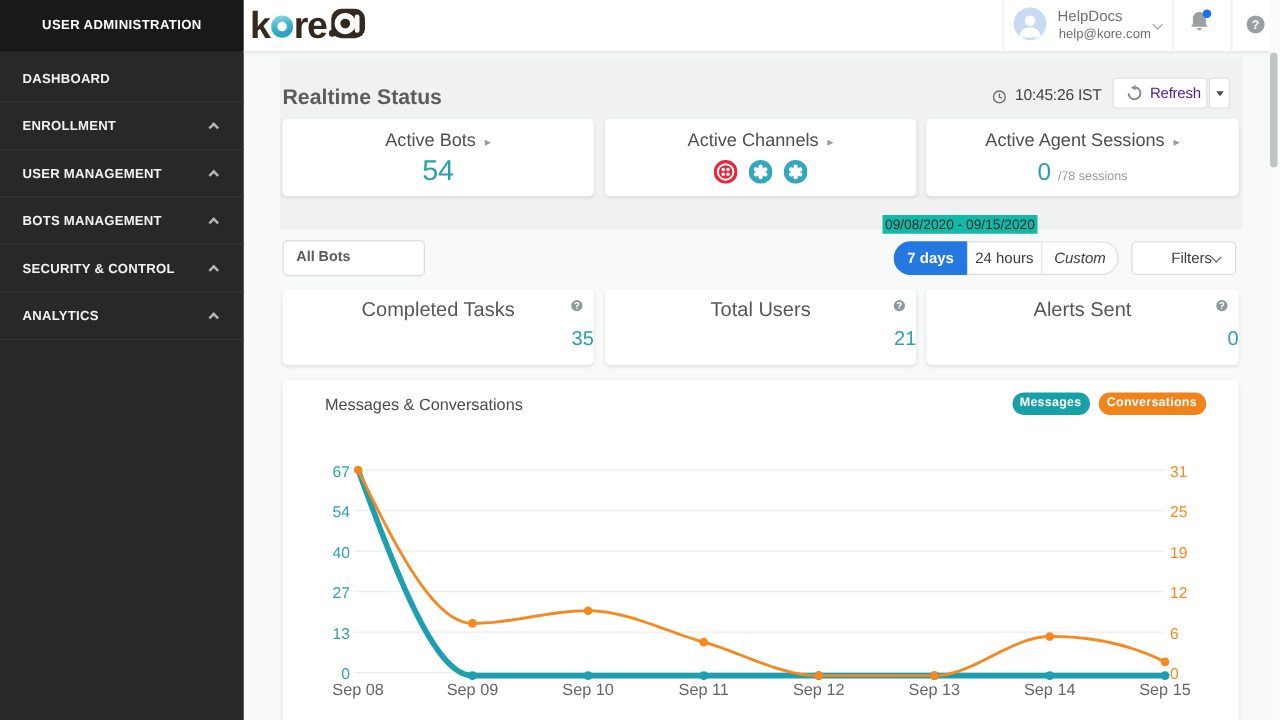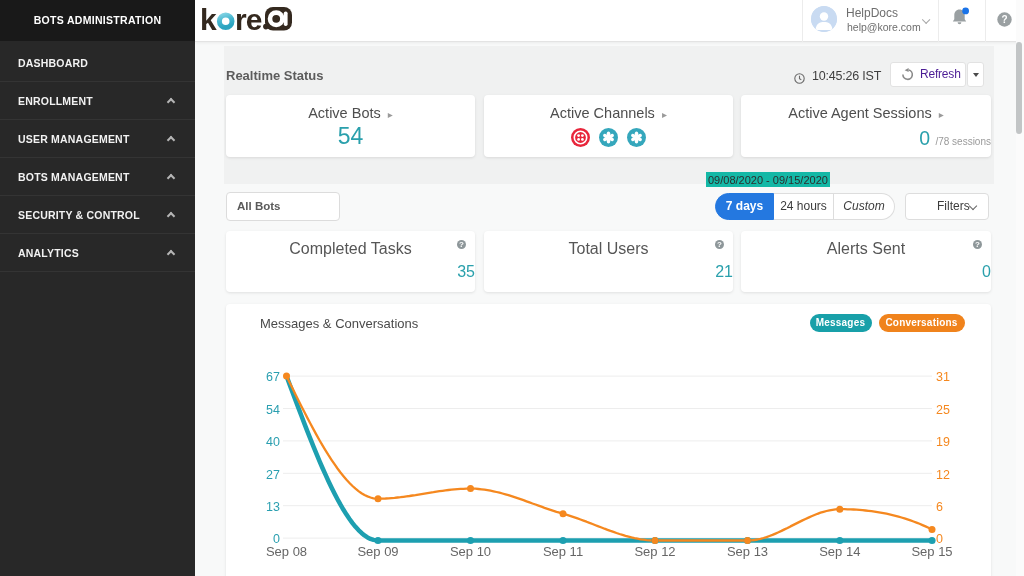--- a/index.html
+++ b/index.html
@@ -20,21 +20,21 @@
 
 #avatar { left:811px; top:6px; width:26px; height:26px; border-radius:50%; background:#c9dbf2; overflow:hidden; }
 .uname { left:846px; top:6px; font-size:12px; color:#6e6e6e; }
 .uemail { left:847px; top:21px; font-size:10.5px; color:#6e6e6e; }
 #ddcaret { left:923px; top:17px; width:5.5px; height:5.5px; border-left:1.4px solid #a8a8a8; border-bottom:1.4px solid #a8a8a8; transform:rotate(-45deg); }
 
 
 #scrollTrack { left:1016px; top:0px; width:8px; height:576px; background:#fbfbfb; }
 #scrollThumb { left:1016px; top:42px; width:6px; height:92px; background:#c2c5c6; border-radius:3px; }
 #graypanel { left:224px; top:46px; width:770px; height:138px; background:#f0f1f1; }
-#rtstatus { left:226px; top:68px; font-size:13px; font-weight:bold; color:#5c5c5c; }
+#rtstatus { left:226px; top:68px; font-size:17px; font-weight:bold; color:#5c5c5c; }
 #timetxt { left:812px; top:69px; font-size:12.5px; color:#3f3f3f; letter-spacing:-0.2px; }
 #refreshbtn { left:890px; top:62px; width:76px; height:25px; background:#fff; border:1px solid #e2e2e2; border-radius:3px; color:#4c1d95; font-size:12px; line-height:23px; padding-left:29px; letter-spacing:-0.2px; }
 #refreshdd { left:967px; top:62px; width:17px; height:25px; background:#fff; border:1px solid #e2e2e2; border-radius:3px; }
 #refreshdd .tri { position:absolute; left:4.5px; top:10px; width:0; height:0; border-left:3.5px solid transparent; border-right:3.5px solid transparent; border-top:4.5px solid #4a4a4a; }
 
 .card { background:#fff; border-radius:4px; box-shadow:0 1px 3px rgba(0,0,0,.1); }
 .c1 { top:95px; height:62px; }
 .cx1 { left:226px; width:249px; } .cx2 { left:484px; width:249px; } .cx3 { left:741px; width:250px; }
 .ctitle { text-align:center; font-size:14.5px; line-height:17px; color:#4e4e4e; margin-top:10px; }
 .ctitle .arr { color:#9a9a9a; font-size:10px; margin-left:3px; }
@@ -59,21 +59,21 @@
 #charttitle { left:260px; top:316px; font-size:13px; color:#4a4a4a; }
 .pill { position:absolute; top:313.5px; height:18.5px; border-radius:9.5px; color:#fff; font-size:10px; font-weight:bold; text-align:center; letter-spacing:0.2px; }
 #pill1 { left:809.5px; width:62px; background:#18a0a9; line-height:18.5px; }
 #pill2 { left:878.5px; width:86px; background:#f0831c; line-height:18.5px; }
 </style>
 </head>
 <body>
 <div id="stage">
 
   <div class="abs" id="sidebar"></div>
-  <div class="abs" id="sidehead">BOTS ADMINISTRATION</div>
+  <div class="abs" id="sidehead">USER ADMINISTRATION</div>
   <div class="abs sideitem" style="top:44px;">DASHBOARD</div>
   <div class="abs sideitem" style="top:82px;">ENROLLMENT<span class="chev-up"></span></div>
   <div class="abs sideitem" style="top:120px;">USER MANAGEMENT<span class="chev-up"></span></div>
   <div class="abs sideitem" style="top:158px;">BOTS MANAGEMENT<span class="chev-up"></span></div>
   <div class="abs sideitem" style="top:196px;">SECURITY &amp; CONTROL<span class="chev-up"></span></div>
   <div class="abs sideitem" style="top:234px;">ANALYTICS<span class="chev-up"></span></div>
 
   <div class="abs" id="topbar">
     <div style="position:absolute; left:3px; top:4px;">
       <svg width="100" height="34" viewBox="0 0 100 34">
@@ -172,21 +172,21 @@
           <g fill="#fff">
             <rect x="7.8" y="3.6" width="3.4" height="11.8" rx="1.7"></rect>
             <rect x="7.8" y="3.6" width="3.4" height="11.8" rx="1.7" transform="rotate(62 9.5 9.5)"></rect>
             <rect x="7.8" y="3.6" width="3.4" height="11.8" rx="1.7" transform="rotate(-62 9.5 9.5)"></rect>
           </g>
         </svg>
     </div>
   </div>
   <div class="abs card c1 cx3">
       <div class="ctitle">Active Agent Sessions <span class="arr">▸</span></div>
-      <div class="cval" style="font-size:19.5px; margin-top:4px;text-align:right;">0 <span style="font-size:10px; color:#9a9a9a;">/78 sessions</span></div>
+      <div class="cval" style="font-size:19.5px; margin-top:4px;">0 <span style="font-size:10px; color:#9a9a9a;">/78 sessions</span></div>
     </div>
 
   <div class="abs" id="datesel">09/08/2020 - 09/15/2020</div>
   <div class="abs" id="allbots">All Bots</div>
   <div class="abs" id="seg">
     <div class="segbtn b1">7 days</div>
       <div class="segbtn b2">24 hours</div>
       <div class="segbtn b3">Custom</div>
   </div>
   <div class="abs" id="filters">Filters<span class="car"></span></div>

